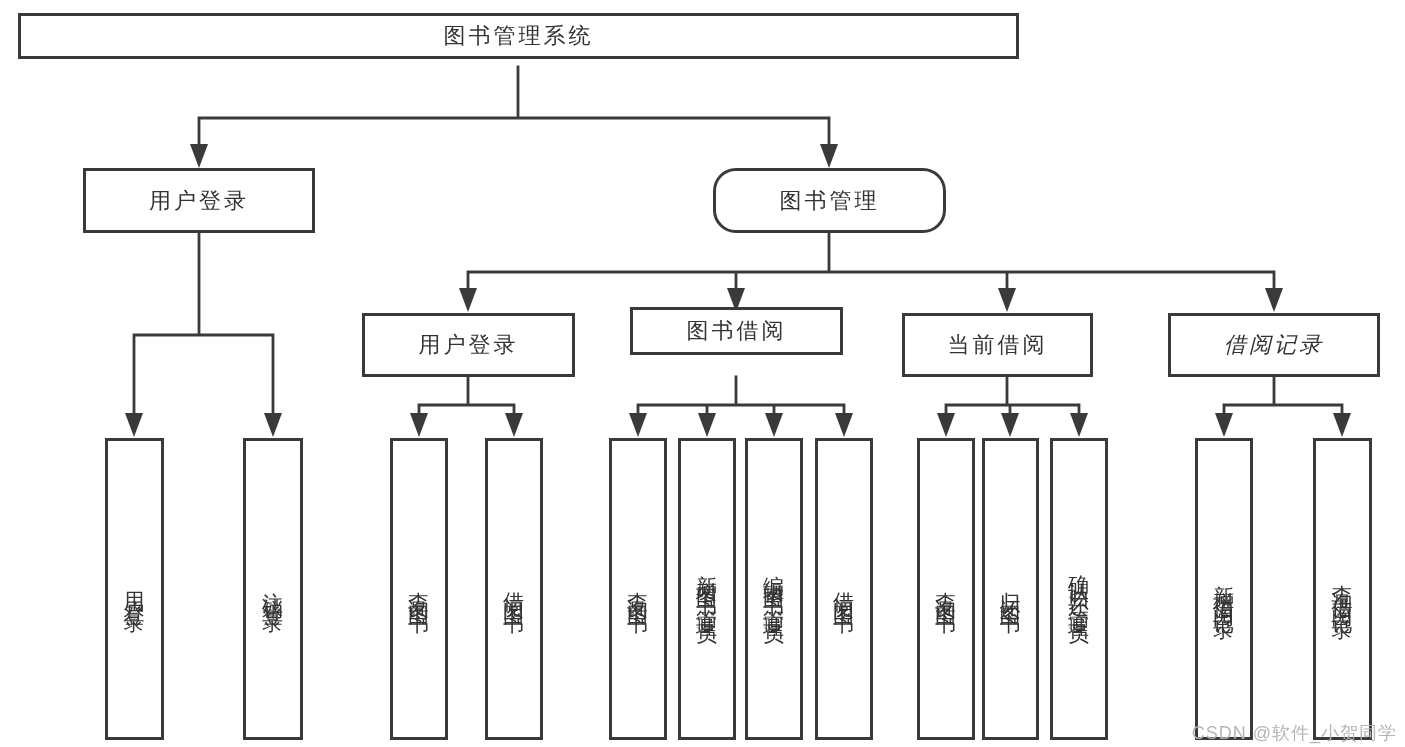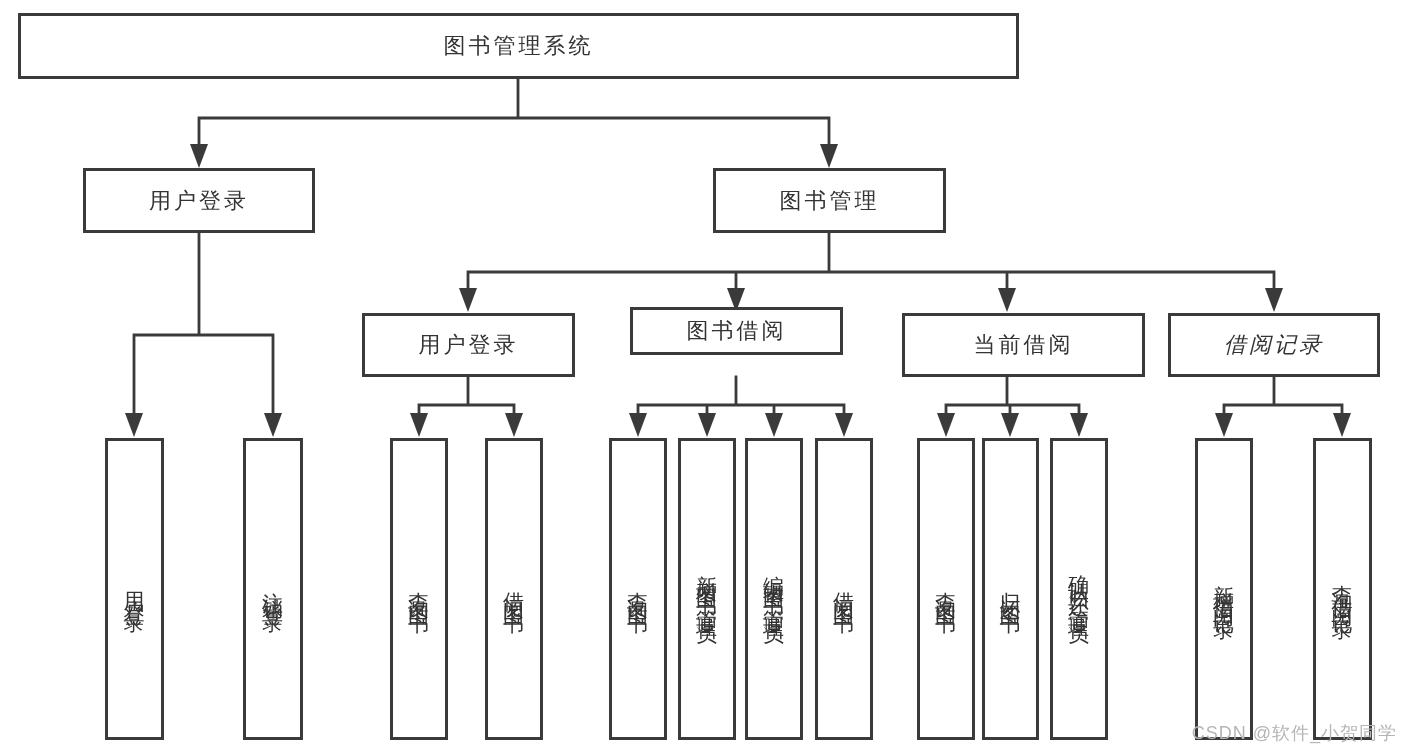--- a/index.html
+++ b/index.html
@@ -33,28 +33,28 @@
   .v-label{
     writing-mode:vertical-rl;
     text-orientation:mixed;
     font-size:21px;
     letter-spacing:7px;
     line-height:1;
     white-space:nowrap;
   }
 
   
-  .b-root{left:18px;top:13px;width:1001px;height:66px;font-family:Liberation Mono, monospace;}
+  .b-root{left:18px;top:13px;width:1001px;height:46px;font-family:Liberation Mono, monospace;}
   
   .b-user-login{left:83px;top:168px;width:232px;height:65px;}
-  .b-book-mgmt{left:713px;top:168px;width:233px;height:65px;}
+  .b-book-mgmt{left:713px;top:168px;width:233px;height:65px;border-radius:23px;}
   
   .b-new-book{left:362px;top:313px;width:213px;height:64px;}
   .b-book-borrow{left:630px;top:307px;width:213px;height:48px;}
-  .b-cur-borrow{left:902px;top:313px;width:243px;height:64px;align-items:center;}
+  .b-cur-borrow{left:902px;top:313px;width:191px;height:64px;align-items:center;}
   .b-borrow-rec{left:1168px;top:313px;width:212px;height:64px;font-style:italic;}
   
   .leaf{top:438px;height:302px;}
   .b-a1{left:105px;width:59px;}
   .b-a2{left:243px;width:60px;}
   .b-b1{left:390px;width:58px;}
   .b-b2{left:485px;width:58px;}
   .b-c1{left:609px;width:58px;}
   .b-c2{left:678px;width:58px;}
   .b-c3{left:745px;width:58px;}

